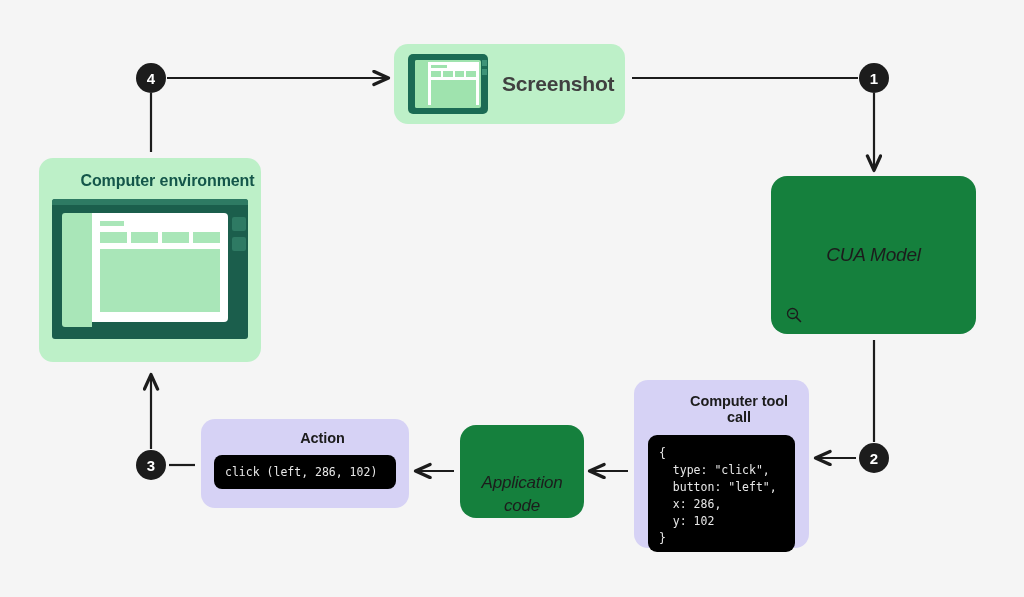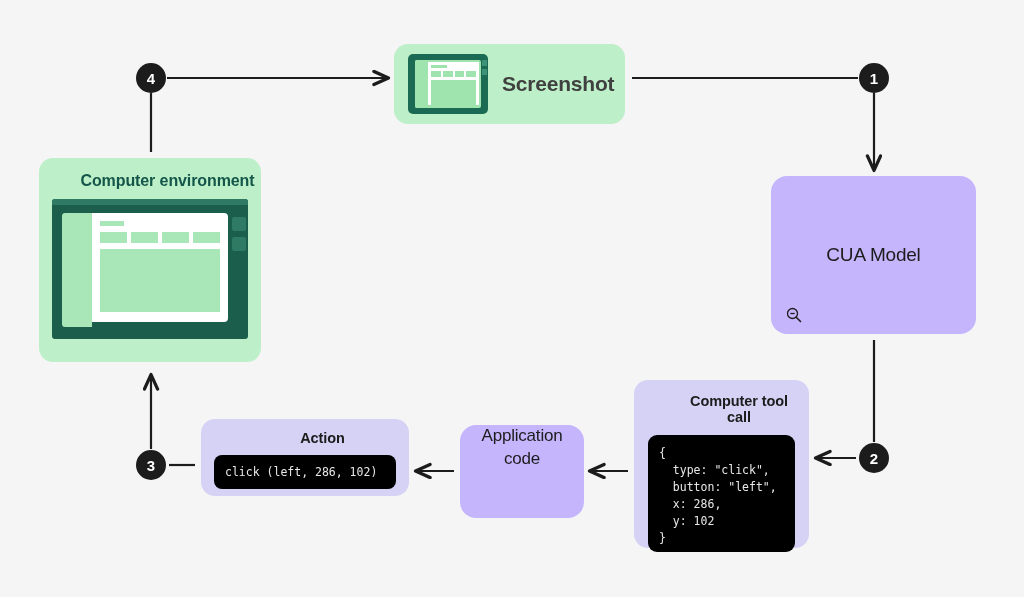--- a/index.html
+++ b/index.html
@@ -16,22 +16,23 @@
     height: 597px;
     background: #f5f5f5;
   }
 
   
   .node { position: absolute; border-radius: 14px; }
 
   .green-node { background: #bdf0c8; }
   .purple-node { background: #d6d2f5; }
   .white-node {
-    background: #c4b5fd;
+    background: #15803d;
     border-radius: 16px;
+    font-style: italic;
   }
 
   .node-title {
     font-size: 15px;
     font-weight: bold;
     text-align: center;
     letter-spacing: -0.1px;
     margin-left: 35px;
   }
   .title-dark { color: #1c1c1c; }
@@ -175,35 +176,35 @@
     height: 117px;
     white-space: pre;
     overflow: hidden;
   }
 
   
   #application-code-node {
     left: 460px; top: 425px;
     width: 124px; height: 93px;
     display: flex;
-    align-items: flex-start;
+    align-items: flex-end;
     justify-content: center;
     text-align: center;
   }
   #application-code-label {
     font-size: 17px;
     color: #1c1c1c;
     line-height: 1.35;
     letter-spacing: -0.2px;
   }
 
   
   #action-node {
     left: 201px; top: 419px;
-    width: 208px; height: 77px;
+    width: 208px; height: 89px;
     padding: 11px 13px 24px 13px;
   }
   #action-node .node-title { margin-bottom: 9px; font-size: 14.5px; }
   #action-code {
     background: #000000;
     border-radius: 8px;
     color: #e8e8e8;
     font-family: "DejaVu Sans Mono", monospace;
     font-size: 11.5px;
     padding: 10px 11px;

